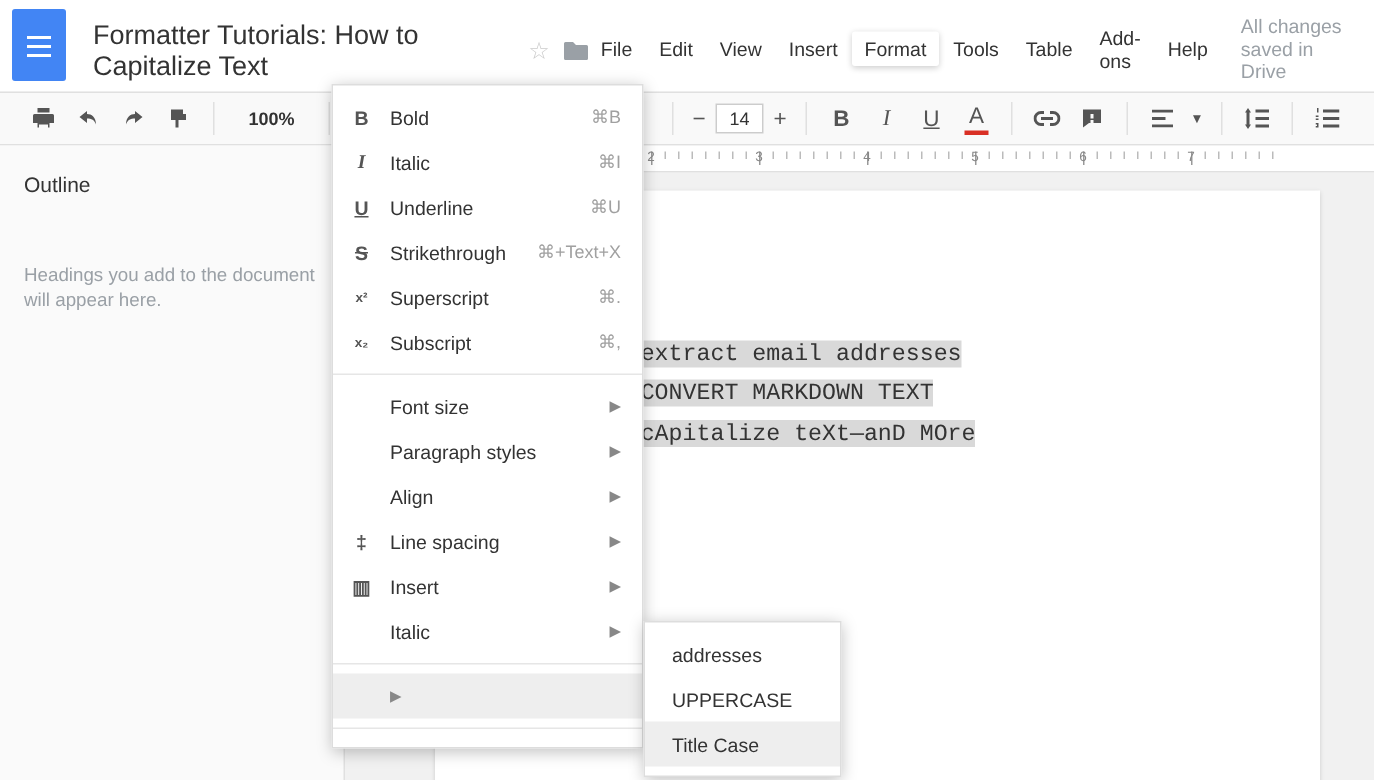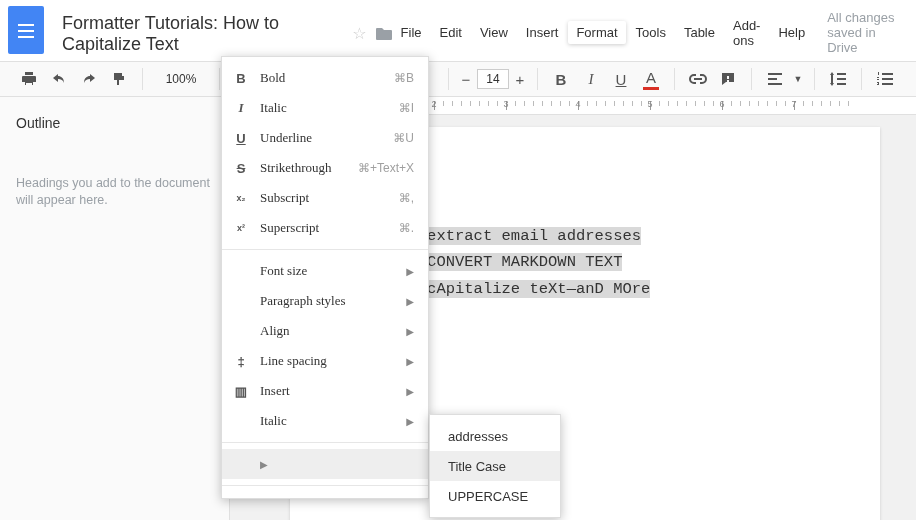--- a/index.html
+++ b/index.html
@@ -22,21 +22,21 @@
   
   .menubar { display: flex; align-items: center; gap: 2px; padding: 4px 0 6px 0; }
   .menu-item { padding: 4px 8px; color: #333; cursor: pointer; border-radius: 2px; }
   .menu-item.active { background: #fff; box-shadow: 0 1px 4px rgba(0,0,0,.2); position: relative; z-index: 50; }
   .save-status { color: #9aa0a6; margin-left: 12px; }
 
   
   .toolbar { border-top: 1px solid #e0e0e0; border-bottom: 1px solid #e0e0e0; background: #f9f9f9; display: flex; align-items: center; padding: 3px 16px; gap: 4px; height: 36px; }
   .tsep { width: 1px; height: 22px; background: #e0e0e0; margin: 0 6px; }
   .tbtn { width: 26px; height: 26px; display: flex; align-items: center; justify-content: center; color: #555; font-size: 15px; cursor: pointer; border-radius: 2px; }
-  .zoom { width: 56px; font-size: 12px; text-align: center; }
+  .zoom { width: 56px; font-size: 12px; text-align: center; font-weight: bold; }
   .fontsize-box { width: 32px; border: 1px solid #ccc; background: #fff; text-align: center; padding: 2px 0; font-size: 12px; }
   .underline-a { display: flex; flex-direction: column; align-items: center; }
   .underline-a .bar { height: 3px; width: 16px; background: #d93025; margin-top: 1px; }
 
   
   .body { flex: 1; display: flex; background: #f1f1f1; position: relative; overflow: hidden; }
   .outline { width: 230px; border-right: 1px solid #e0e0e0; background: #fafafa; padding: 18px 16px; }
   .outline h3 { font-size: 14px; font-weight: 400; color: #333; margin-bottom: 44px; }
   .outline-help { color: #9aa0a6; font-size: 12.5px; line-height: 1.35; }
 
@@ -55,21 +55,21 @@
 
   
   .menu { position: absolute; background: #fff; box-shadow: 0 2px 10px rgba(0,0,0,.25); border: 1px solid #ddd; font-size: 13px; z-index: 100; padding: 6px 0; }
   .menu-row { display: flex; align-items: center; height: 30px; padding: 0 14px 0 10px; gap: 10px; cursor: pointer; color: #333; }
   .menu-row:hover, .menu-row.hover { background: #eee; }
   .mi-icon { width: 18px; text-align: center; color: #555; font-size: 13px; font-weight: bold; }
   .mi-icon.ital { font-style: italic; font-family: serif; }
   .mi-icon.und { text-decoration: underline; }
   .mi-icon.strike { text-decoration: line-through; }
   .mi-icon.sup { font-size: 9px; position: relative; }
-  .mi-label { flex: 1; font-family: Liberation Serif, serif; }
+  .mi-label { flex: 1; }
   .mi-short { color: #a0a0a0; font-size: 12px; }
   .mi-arrow { color: #888; font-size: 10px; }
   .msep { height: 1px; background: #e6e6e6; margin: 6px 0; }
 
   .format-menu { left: 221px; top: 56px; width: 208px; }
   .cap-menu { left: 429px; top: 414px; width: 132px; }
   .cap-menu .menu-row { padding-left: 18px; }
 
   svg { display:block; }
 </style>
@@ -281,29 +281,29 @@
       <span class="mi-icon und">U</span>
       <span class="mi-label">Underline</span>
       <span class="mi-short">⌘U</span>
     </div>
     <div class="menu-row">
       <span class="mi-icon strike">S</span>
       <span class="mi-label">Strikethrough</span>
       <span class="mi-short">⌘+Text+X</span>
     </div>
     <div class="menu-row">
+      <span class="mi-icon sup">x²</span>
+      <span class="mi-label">Superscript</span>
+      <span class="mi-short">⌘.</span>
+    </div>
+    <div class="menu-row">
       <span class="mi-icon sup">x₂</span>
       <span class="mi-label">Subscript</span>
       <span class="mi-short">⌘,</span>
     </div>
-    <div class="menu-row">
-      <span class="mi-icon sup">x²</span>
-      <span class="mi-label">Superscript</span>
-      <span class="mi-short">⌘.</span>
-    </div>
     <div class="msep"></div>
     <div class="menu-row">
       <span class="mi-icon "></span>
       <span class="mi-label">Font size</span>
       <span class="mi-arrow">▶</span>
     </div>
     <div class="menu-row">
       <span class="mi-icon "></span>
       <span class="mi-label">Paragraph styles</span>
       <span class="mi-arrow">▶</span>
@@ -331,15 +331,15 @@
     <div class="msep"></div>
     <div class="menu-row hover">
       <span class="mi-icon "></span>
       <span class="mi-arrow">▶</span>
     </div>
     <div class="msep"></div>
   </div>
 
 <div class="menu cap-menu" id="capmenu">
     <div class="menu-row">addresses</div>
+    <div class="menu-row">UPPERCASE</div>
     <div class="menu-row hover">Title Case</div>
-    <div class="menu-row">UPPERCASE</div>
   </div>
 
 </body></html>

